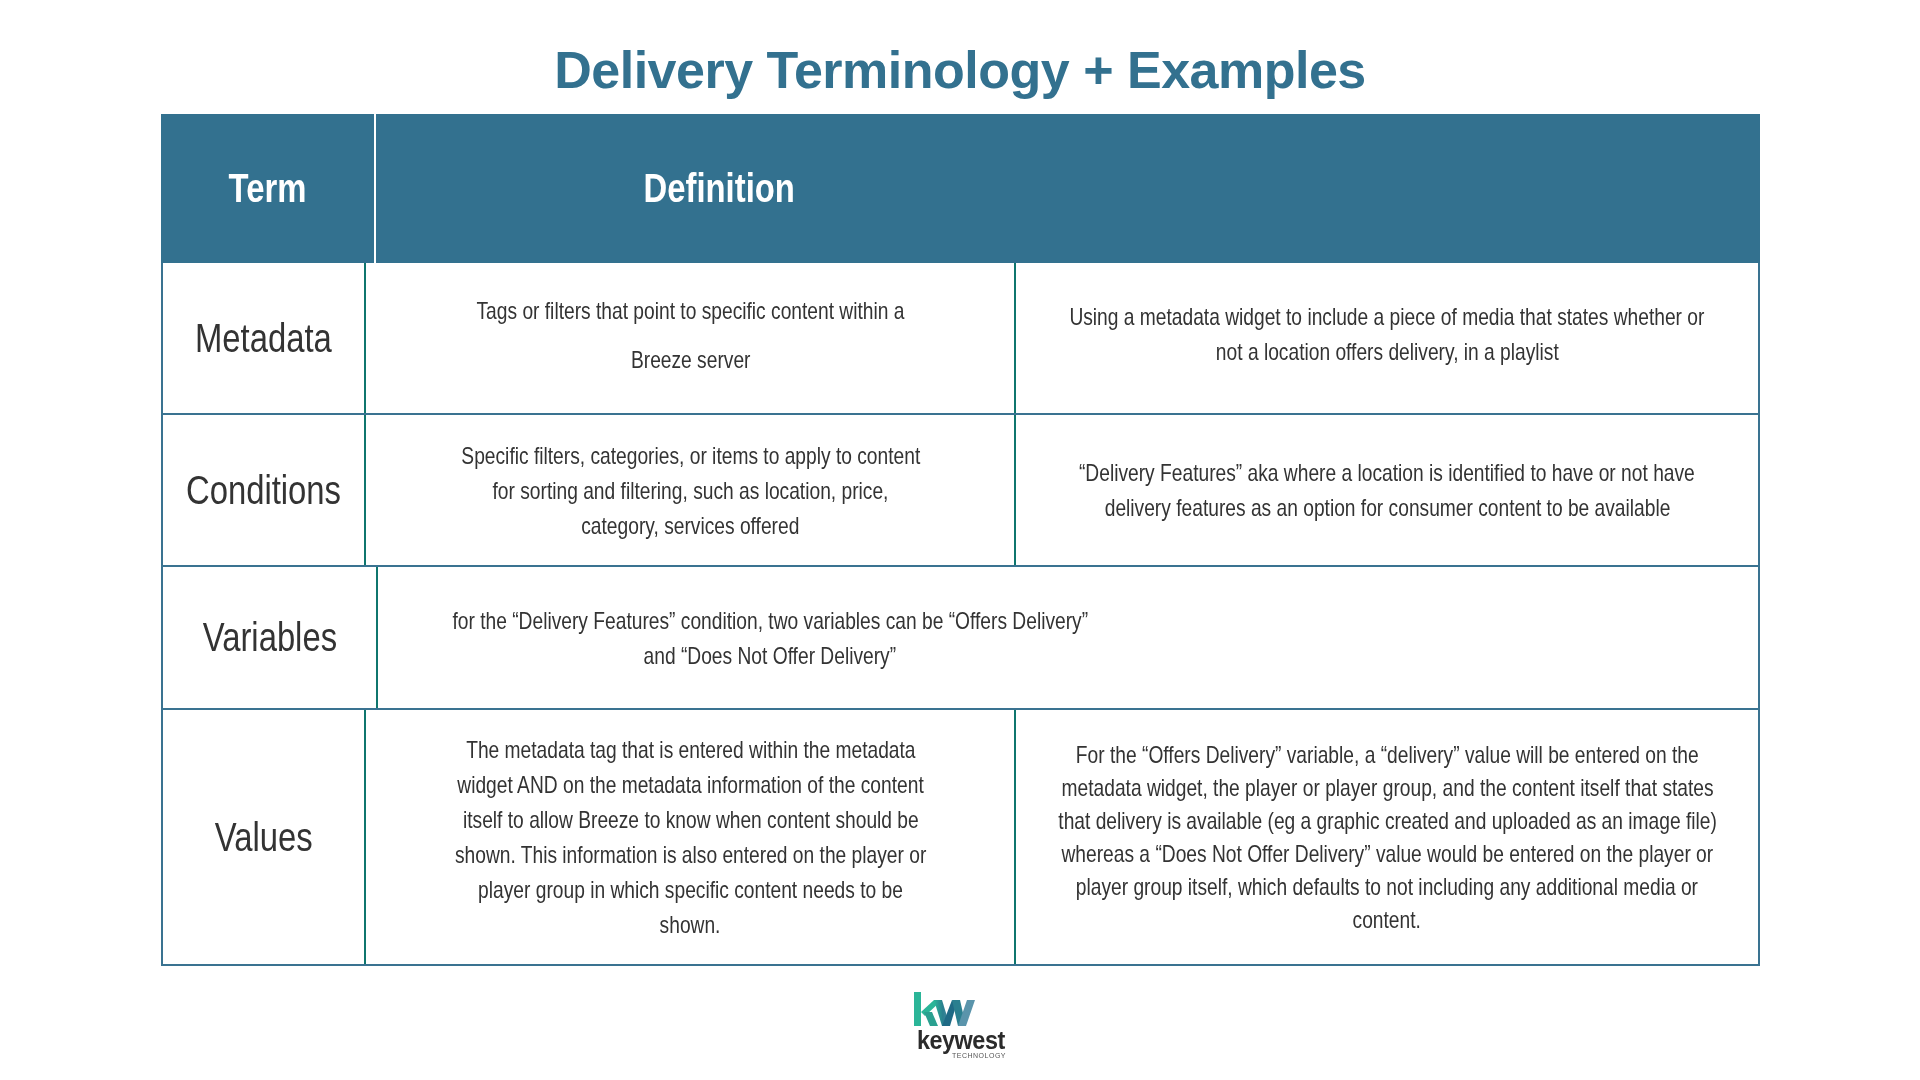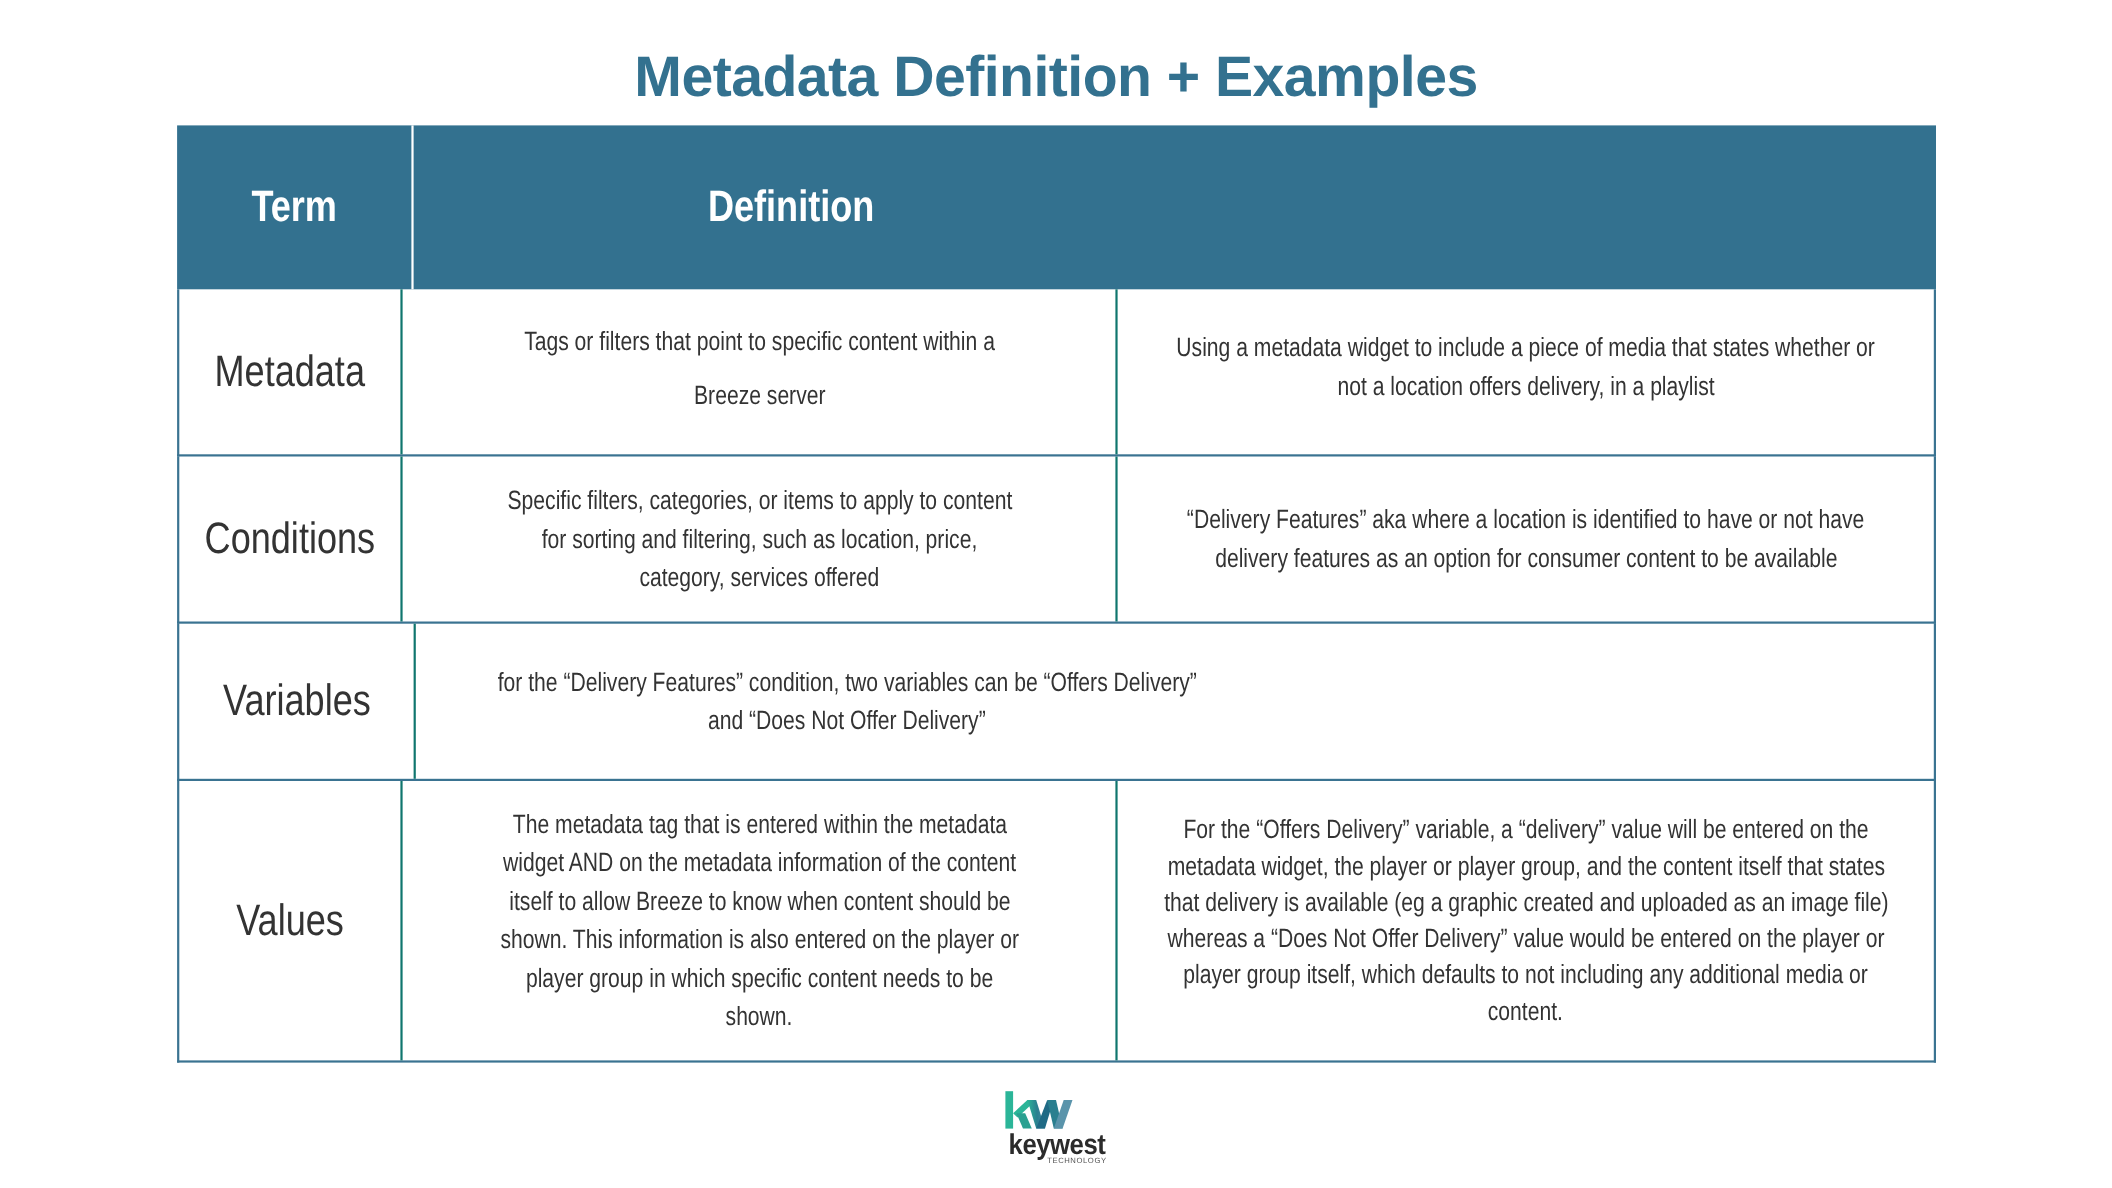--- a/index.html
+++ b/index.html
@@ -116,21 +116,21 @@
       font-size: 7px;
       line-height: 8px;
       color: #555555;
       letter-spacing: 0.5px;
       margin-left: 40px;
     }
   </style>
 </head>
 <body>
 
-<div class="title" style="color:#33718f;">Metadata Definition + Examples</div>
+<div class="title" style="color:#33718f;">Delivery Terminology + Examples</div>
 
 <div class="table">
   <div class="row header-row" style="background:#33718f;">
     <div class="cell col-term">
       <span class="header-label">Term</span>
     </div>
     <div class="cell col-def">
       <span class="header-label">Definition</span>
     </div>
   </div>

